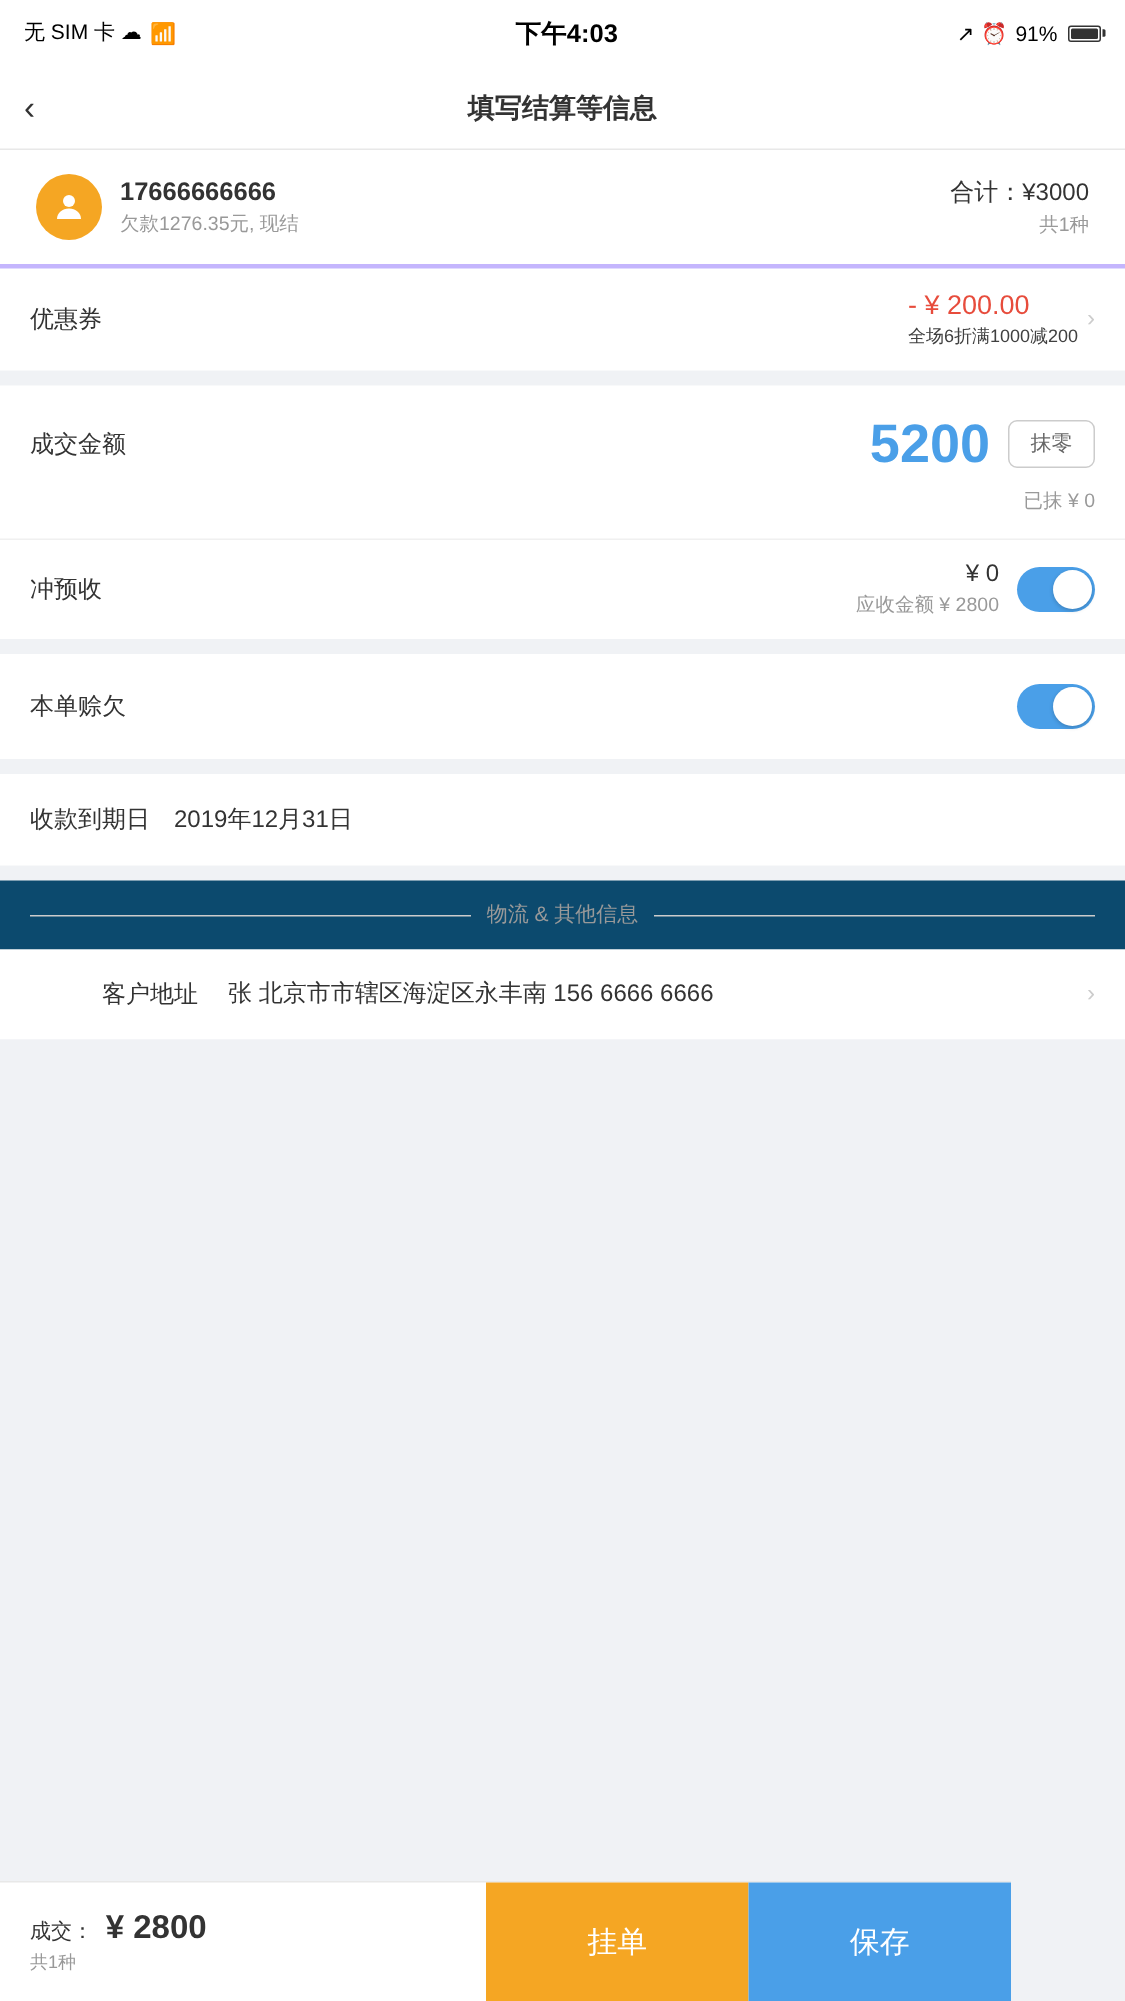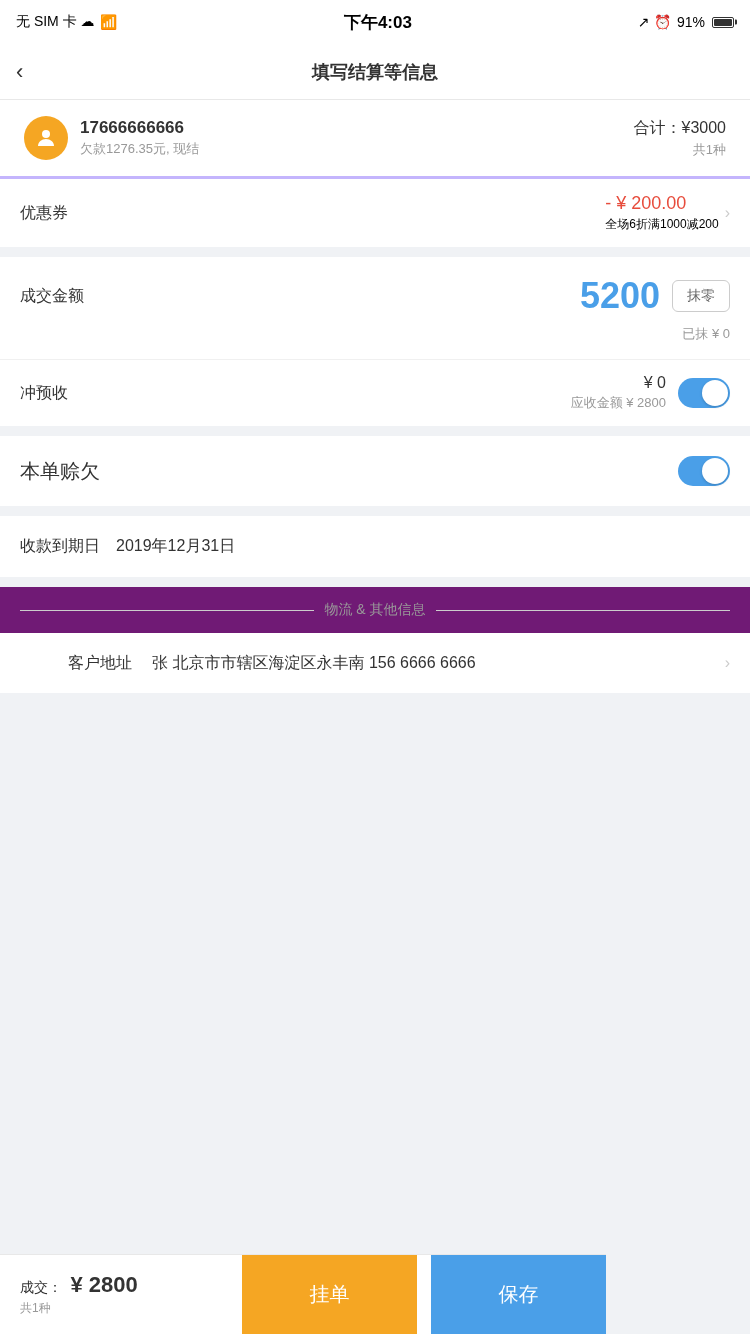--- a/index.html
+++ b/index.html
@@ -114,21 +114,21 @@
     .coupon-row {
       display: flex;
       align-items: center;
       justify-content: space-between;
       padding: 14px 20px;
       border-top: 3px solid #c4b5fd;
     }
     .coupon-label { font-size: 16px; color: #333; }
     .coupon-right { display: flex; align-items: center; gap: 6px; }
     .coupon-discount { font-size: 18px; color: #e74c3c; font-weight: 500; }
-    .coupon-desc { font-size: 12px; color: #000000; margin-top: 2px; text-align: right; }
+    .coupon-desc { font-size: 12px; color: #404040; margin-top: 2px; text-align: right; }
     .chevron { color: #ccc; font-size: 16px; }
 
     
     .amount-section {
       background: #fff;
       margin-bottom: 10px;
     }
 
     
     .amount-row {
@@ -189,38 +189,38 @@
     .arrears-section {
       background: #fff;
       margin-bottom: 10px;
     }
     .arrears-row {
       display: flex;
       align-items: center;
       justify-content: space-between;
       padding: 20px 20px;
     }
-    .arrears-label { font-size: 20px; color: #333; }
+    .arrears-label { font-size: 16px; color: #333; }
 
     
     .due-section {
       background: #fff;
       margin-bottom: 10px;
     }
     .due-row {
       display: flex;
       align-items: center;
       padding: 20px 20px;
     }
     .due-label { font-size: 16px; color: #333; margin-right: 16px; }
     .due-date { font-size: 16px; color: #333; }
 
     
     .divider-section {
-      background: #701a75;
+      background: #0c4a6e;
       margin-bottom: 0;
     }
     .divider-label-row {
       display: flex;
       align-items: center;
       padding: 14px 20px;
       gap: 10px;
     }
     .divider-line {
       flex: 1;
@@ -247,27 +247,26 @@
     .gray-area {
       background: #f0f2f5;
       height: 160px;
     }
 
     
     .bottom-bar {
       position: fixed;
       bottom: 0;
       left: 0;
-      width: 606px;
+      width: 674px;
       height: 80px;
       background: #fff;
       display: flex;
       align-items: center;
       border-top: 1px solid #e8e8e8;
-      gap: 14px;
     }
     .bottom-summary {
       flex: 1;
       padding: 0 20px;
     }
     .bottom-deal { font-size: 14px; color: #333; }
     .bottom-deal-amount { font-size: 22px; font-weight: 600; color: #333; margin-left: 4px; }
     .bottom-count { font-size: 12px; color: #999; margin-top: 2px; }
     .bottom-btn-pending {
       width: 175px;

